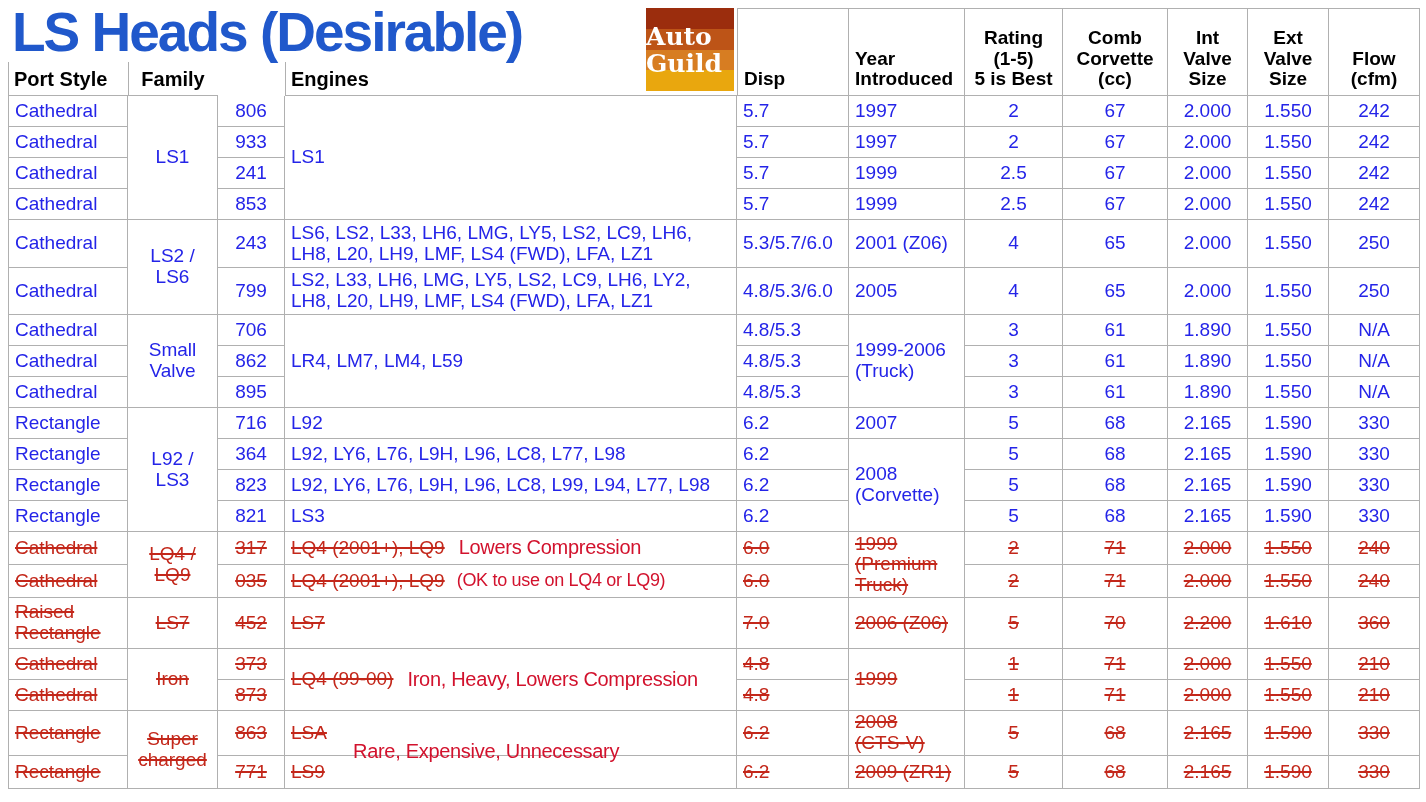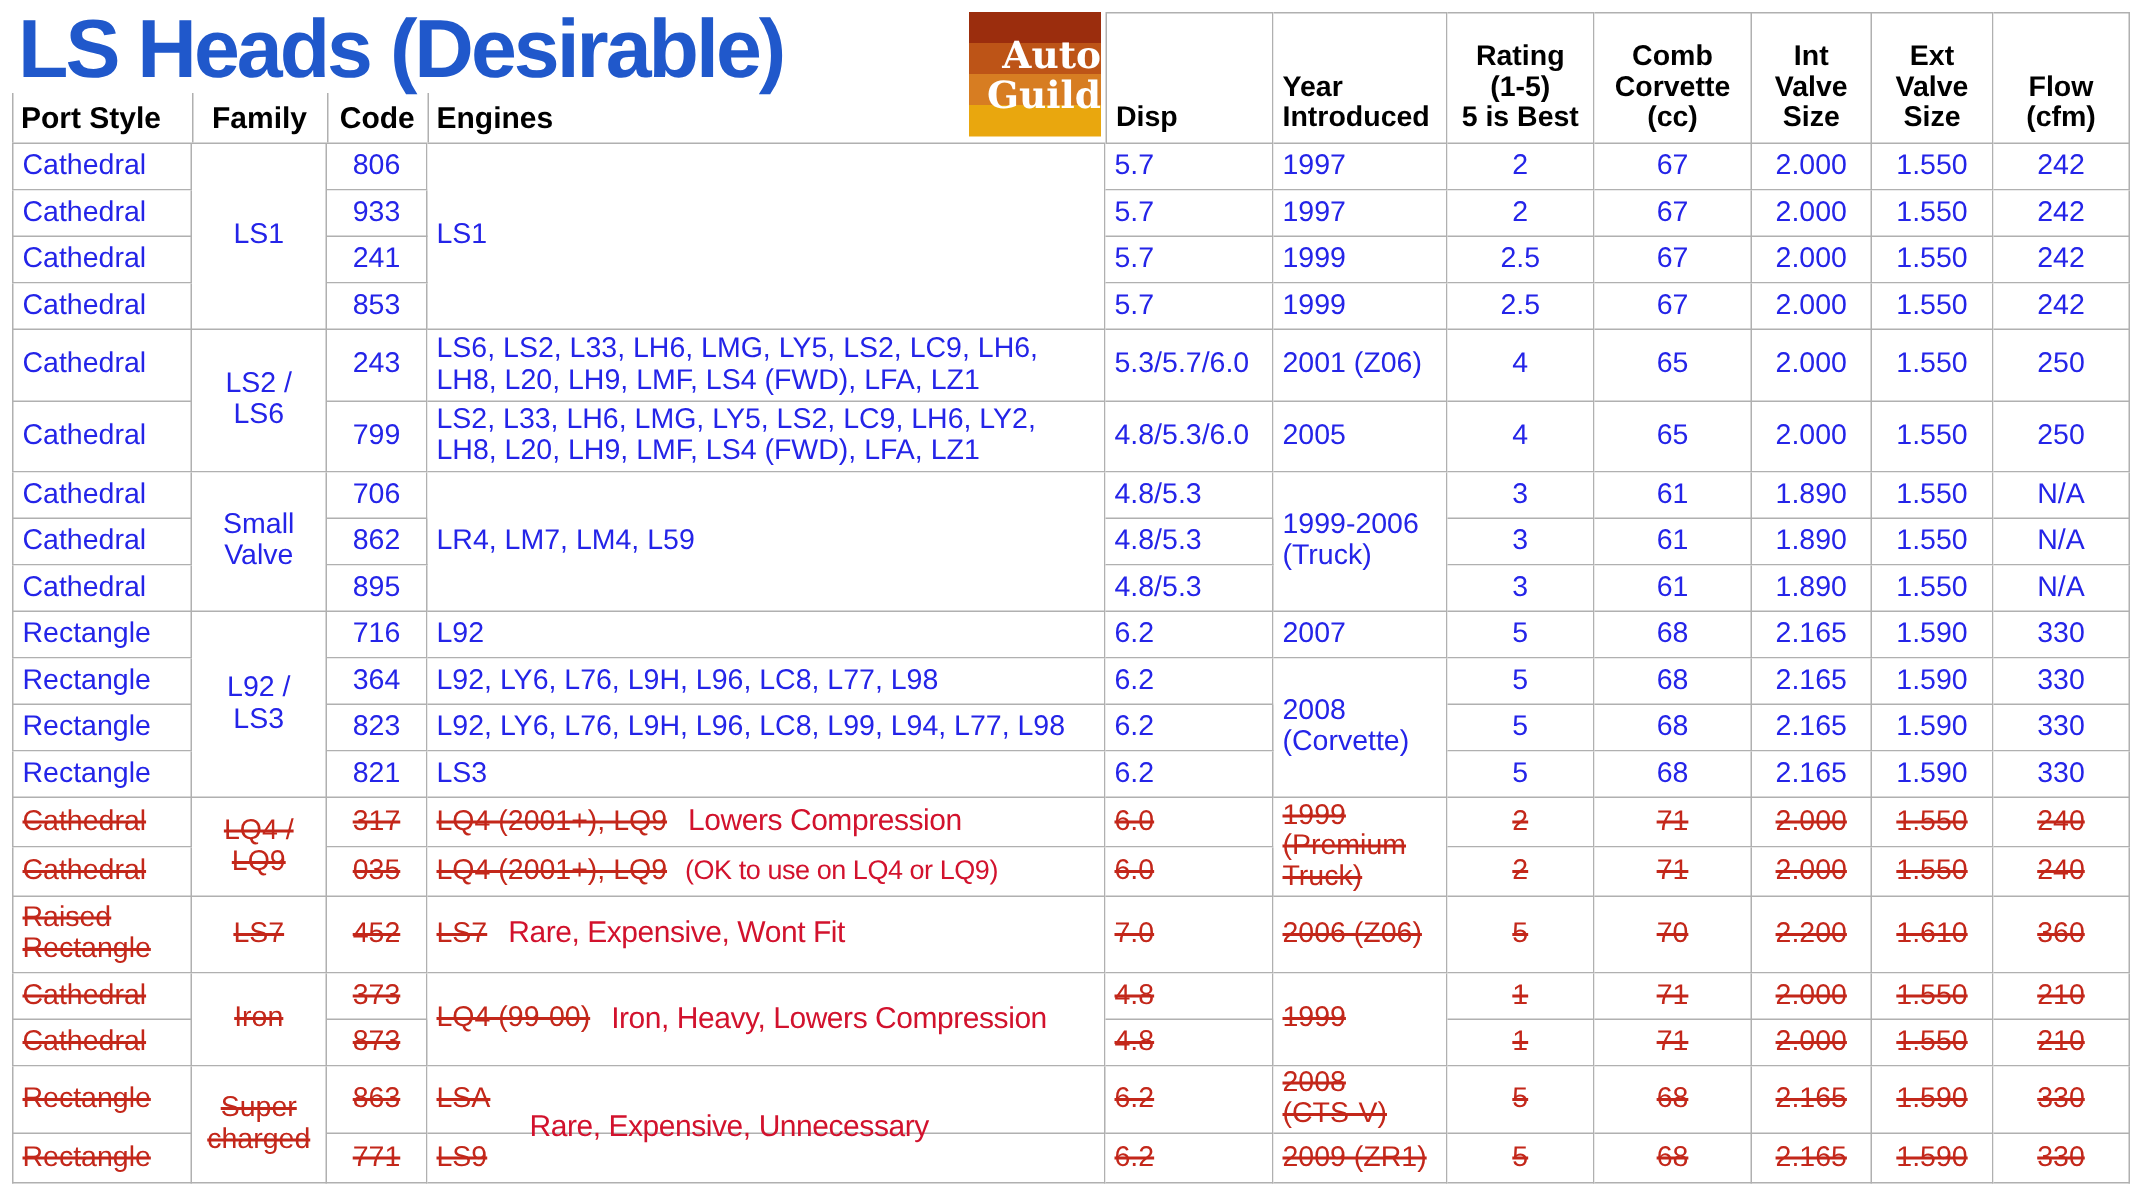--- a/index.html
+++ b/index.html
@@ -3,21 +3,21 @@
 <meta charset="utf-8">
 <style>
   html,body{margin:0;padding:0;background:#fff;}
   #page{position:relative;width:1426px;height:802px;background:#fff;overflow:hidden;
         font-family:"Liberation Sans",sans-serif;}
   #title{position:absolute;left:12px;top:0px;width:634px;height:70px;
          font-size:55px;font-weight:bold;letter-spacing:-2px;color:#2058cb;
          white-space:nowrap;z-index:3;pointer-events:none;}
   #logo{position:absolute;left:646px;top:8px;width:88px;height:83px;z-index:3;
         background:linear-gradient(#9b2d0d 0 25%,#bd5417 25% 50%,#d77d22 50% 75%,#e9a70e 75% 100%);
-        display:flex;flex-direction:column;align-items:flex-end;justify-content:center;}
+        display:flex;flex-direction:column;align-items:flex-start;justify-content:center;}
   #logo .ltxt{font-family:"DejaVu Serif",serif;font-weight:bold;color:#fff;
         font-size:25px;line-height:1.08;text-align:center;}
   #grid{position:absolute;left:8px;top:8px;display:grid;
         grid-template-columns:120px 90px 67px 452px 112px 116px 98px 105px 80px 81px 91px;
         grid-template-rows:88px 31px 31px 31px 31px 48px 47px 31px 31px 31px 31px 31px 31px 31px 33px 33px 51px 31px 31px 45px 33px;}
   .cell{position:relative;display:flex;align-items:center;box-sizing:border-box;
         background:#fff;padding:0 6px;font-size:19px;line-height:1.08;
         border-right:1px solid #b0b0b0;border-bottom:1px solid #b0b0b0;}
   .al{justify-content:flex-start;text-align:left;}
   .ac{justify-content:center;text-align:center;padding:0 2px;}
@@ -45,23 +45,20 @@
     <div class="ltxt">Auto</div>
     <div class="ltxt">Guild</div>
   </div>
   <div id="grid">
       <div class="cell h lh al" style="grid-area: 1 / 1 / span 1 / span 1;">
         <span class="t">Port Style</span>
       </div>
       <div class="cell h lh ac" style="grid-area: 1 / 2 / span 1 / span 1;">
         <span class="t">Family</span>
       </div>
-      <div class="cell h lh ac" style="grid-area: 1 / 3 / span 1 / span 1;">
-        <span class="t">Code</span>
-      </div>
       <div class="cell h lh al" style="grid-area: 1 / 4 / span 1 / span 1;">
         <span class="t">Engines</span>
       </div>
       <div class="cell h rh al bl" style="grid-area: 1 / 5 / span 1 / span 1;">
         <span class="t">Disp</span>
       </div>
       <div class="cell h rh al pre" style="grid-area: 1 / 6 / span 1 / span 1;">
         <span class="t">Year
 Introduced</span>
       </div>
@@ -539,21 +536,20 @@
 Rectangle</span>
       </div>
       <div class="cell red ac" style="grid-area: 17 / 2 / span 1 / span 1;">
         <span class="t">LS7</span>
       </div>
       <div class="cell red ac" style="grid-area: 17 / 3 / span 1 / span 1;">
         <span class="t">452</span>
       </div>
       <div class="cell red al" style="grid-area: 17 / 4 / span 1 / span 1;">
         <span class="t">LS7</span>
-        <span class="ann">Rare, Expensive, Wont Fit</span>
       </div>
       <div class="cell red al" style="grid-area: 17 / 5 / span 1 / span 1;">
         <span class="t">7.0</span>
       </div>
       <div class="cell red al" style="grid-area: 17 / 6 / span 1 / span 1;">
         <span class="t">2006 (Z06)</span>
       </div>
       <div class="cell red ac" style="grid-area: 17 / 7 / span 1 / span 1;">
         <span class="t">5</span>
       </div>

